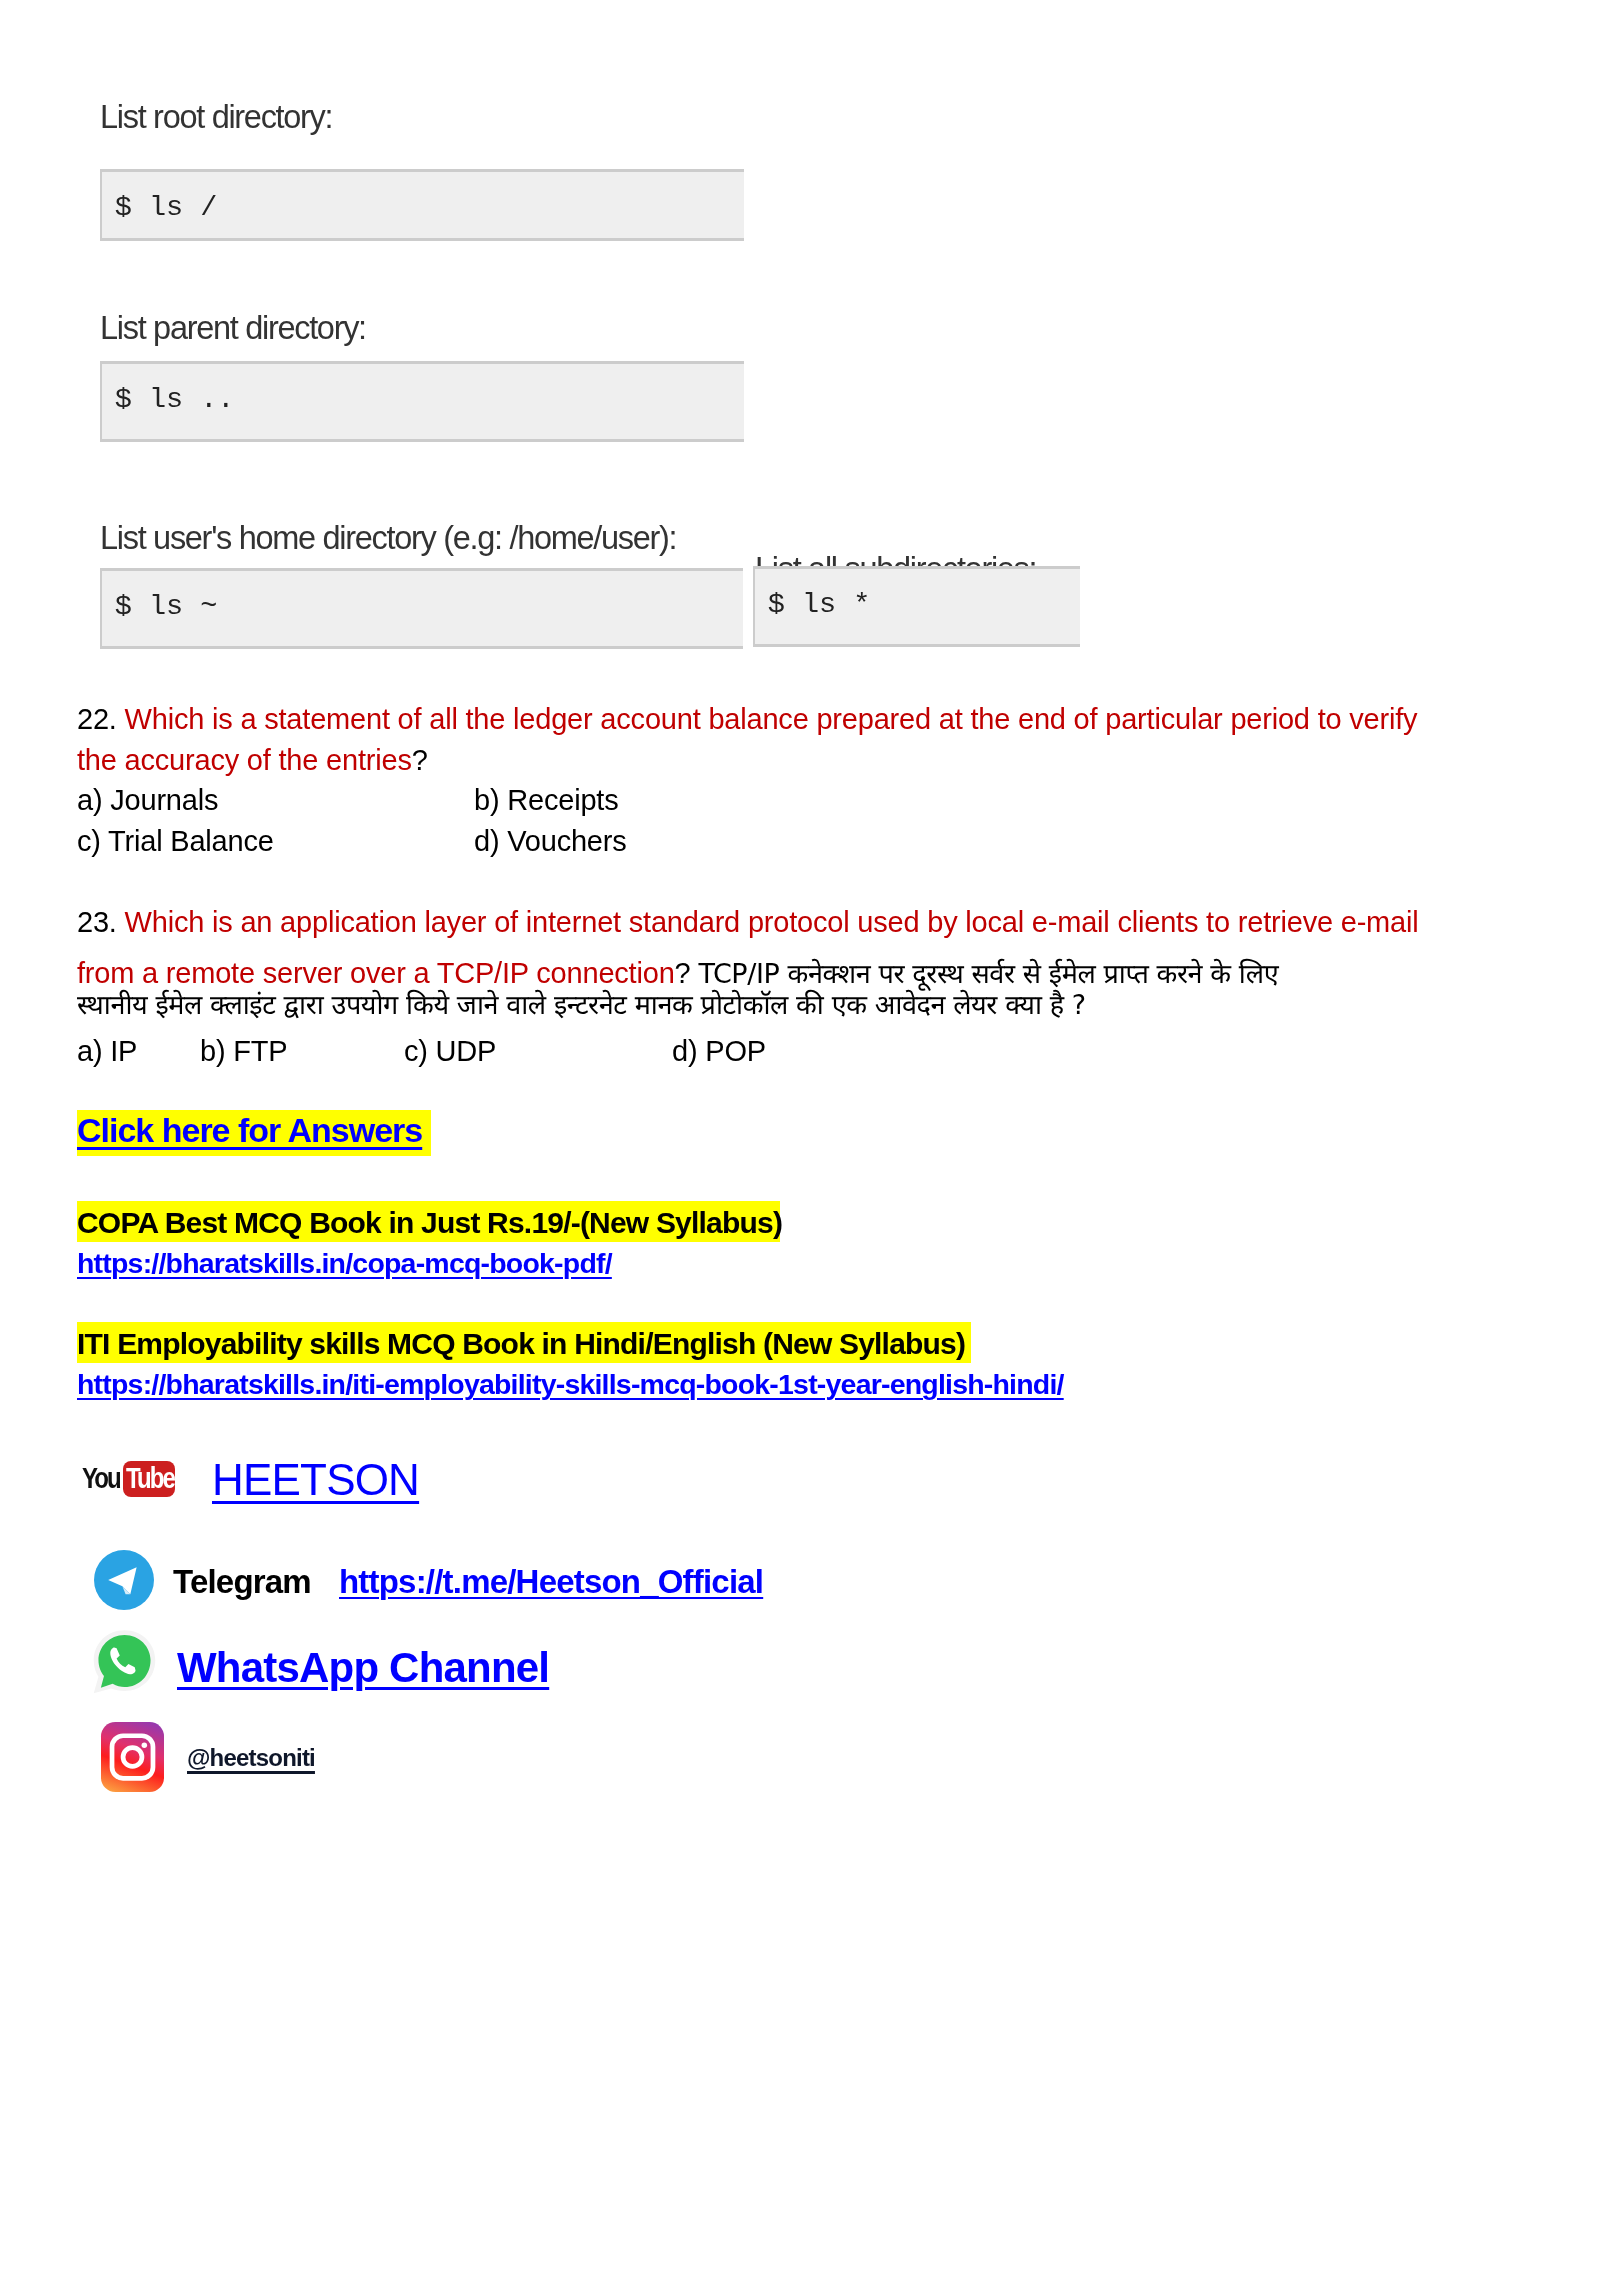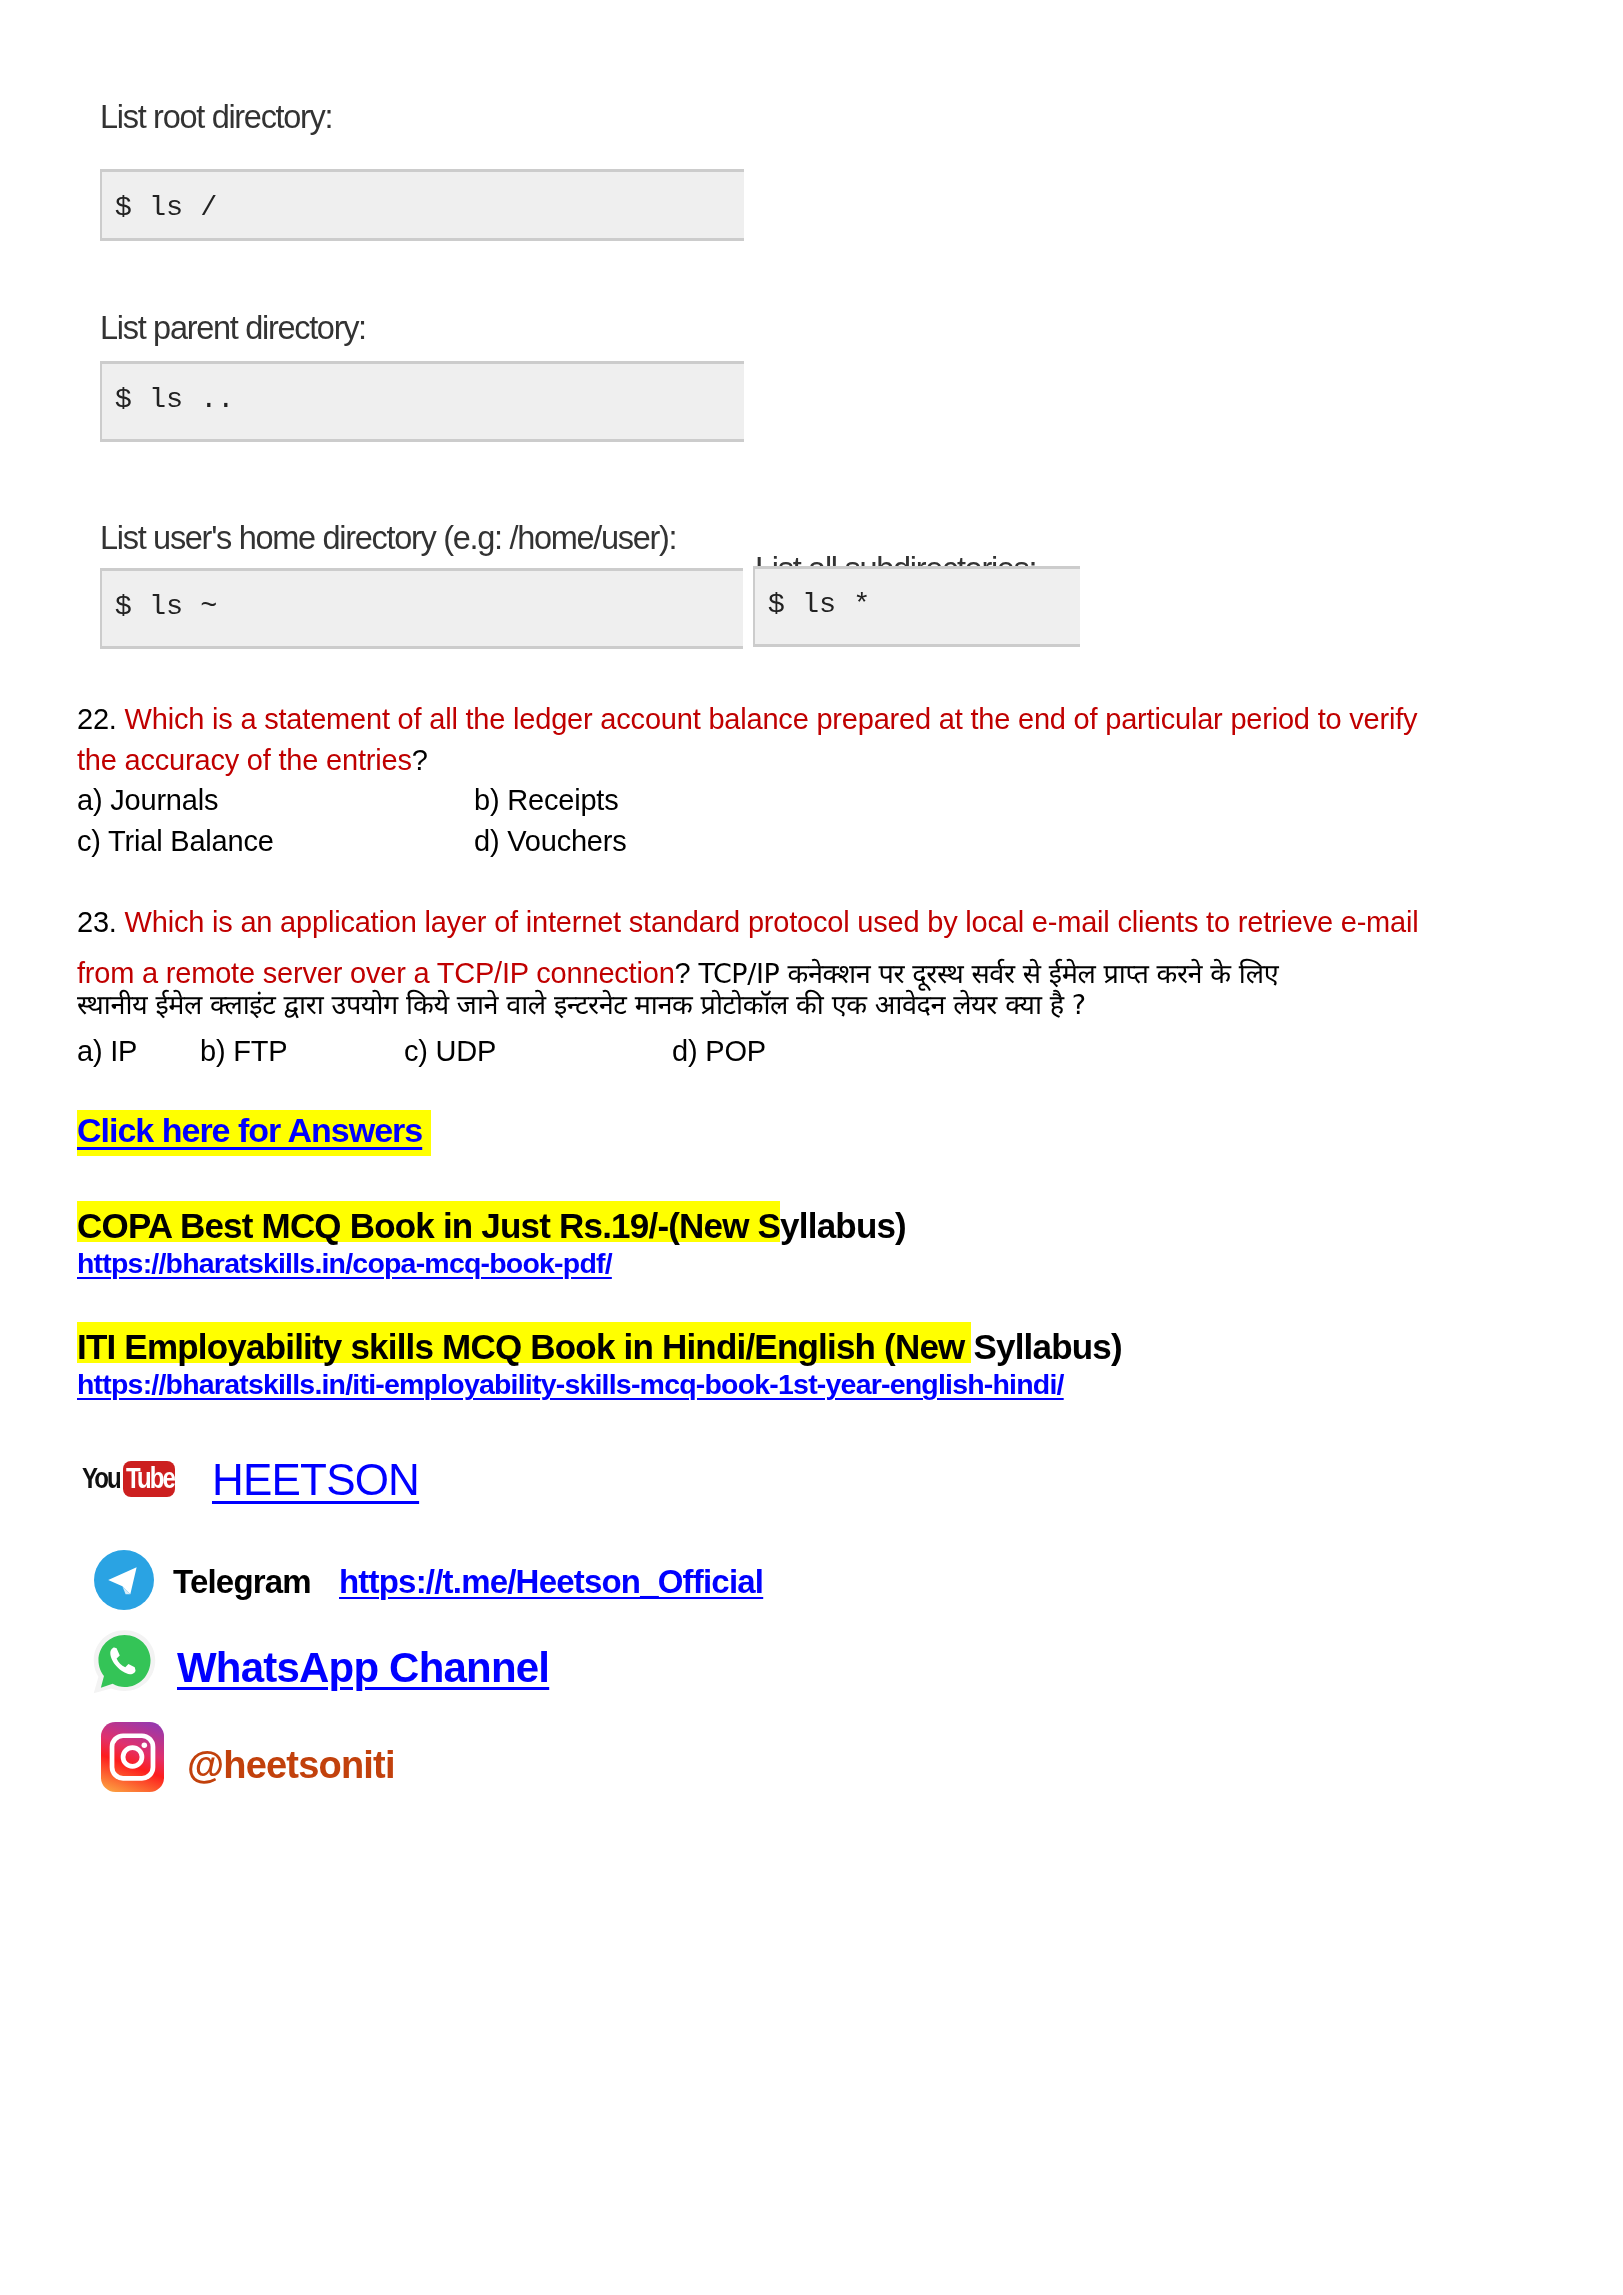--- a/index.html
+++ b/index.html
@@ -26,21 +26,21 @@
            color: #000000; white-space: nowrap; line-height: 1; letter-spacing: -0.2px; }
     .hindi { font-family: "DejaVu Sans", sans-serif; font-size: 27px; letter-spacing: -0.4px; }
 
     
     .highlight { position: absolute; background: #ffff00; }
     .answers-link { position: absolute; left: 77px; top: 1113px; font-family: "Liberation Sans", sans-serif;
                     font-weight: bold; font-size: 34px; color: #0000ff; text-decoration: underline;
                     text-decoration-thickness: 3.2px; text-underline-offset: 4.8px; white-space: nowrap;
                     line-height: 1; letter-spacing: -1px; }
     .promo-title { position: absolute; left: 77px; font-family: "Liberation Sans", sans-serif;
-                   font-weight: bold; font-size: 35px; color: #000000; white-space: nowrap;
+                   font-weight: bold; font-size: 30px; color: #000000; white-space: nowrap;
                    line-height: 1; letter-spacing: -0.8px; }
     .promo-url { position: absolute; left: 77px; font-family: "Liberation Sans", sans-serif;
                  font-weight: bold; font-size: 28.5px; color: #0000ff; text-decoration: underline;
                  text-decoration-thickness: 2.4px; text-underline-offset: 4px; white-space: nowrap;
                  line-height: 1; letter-spacing: -0.8px; }
 
     
     .yt-logo { position: absolute; left: 82px; top: 1461px; width: 94px; height: 36px; }
     .yt-you { position: absolute; left: 0; top: 1.6px; font-family: "Liberation Sans", sans-serif;
               font-weight: bold; font-size: 30px; color: #111; letter-spacing: -2.4px; line-height: 1;
@@ -61,21 +61,21 @@
     .tg-link { position: absolute; left: 339px; top: 1565px; font-family: "Liberation Sans", sans-serif;
                font-weight: bold; font-size: 33px; color: #0000ff; text-decoration: underline;
                text-decoration-thickness: 2.4px; text-underline-offset: 4px; line-height: 1; letter-spacing: -0.8px; }
     .wa-icon { position: absolute; left: 89px; top: 1627px; width: 71px; height: 71px; }
     .wa-link { position: absolute; left: 177px; top: 1647px; font-family: "Liberation Sans", sans-serif;
                font-weight: bold; font-size: 42px; color: #0000ff; text-decoration: underline;
                text-decoration-thickness: 3.2px; text-underline-offset: 4.8px; line-height: 1; letter-spacing: -0.8px; }
     .ig-icon { position: absolute; left: 101px; top: 1722px; width: 63px; height: 70px; border-radius: 14.3px;
                background: linear-gradient(200deg, #8a3ab9 0%, #e1306c 40%, #fd1d1d 60%, #fcaf45 100%); }
     .ig-link { position: absolute; left: 187px; top: 1746px; font-family: "Liberation Sans", sans-serif;
-               font-weight: bold; font-size: 38px; color: #c2410c; 
+               font-weight: bold; font-size: 24px; color: #0f172a; text-decoration: underline;
                text-decoration-thickness: 3.2px; text-underline-offset: 4.8px; line-height: 1; letter-spacing: -0.8px; }
   </style>
 </head>
 <body>
 
 <div>
   <div class="snip-label" style="left:100px; top:101px;">List root directory:</div>
   <div class="code-box" style="left:100px; top:169px; width:644px; height:72px;">
     <div class="code-text">$ ls /</div>
   </div>

